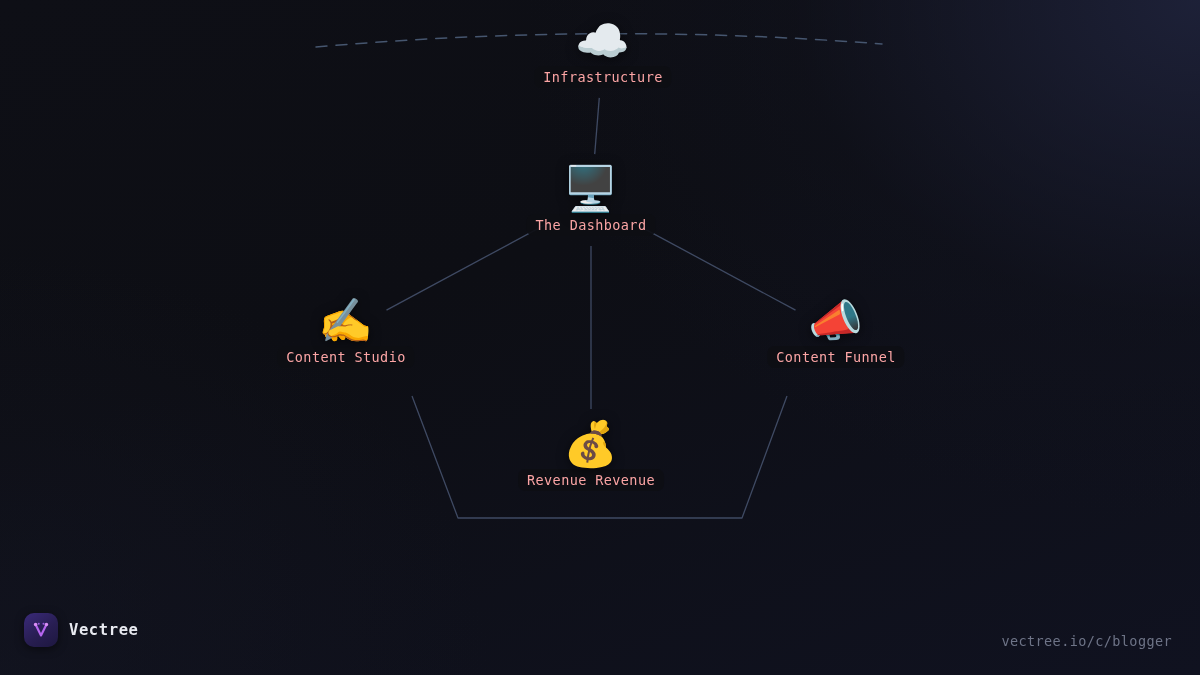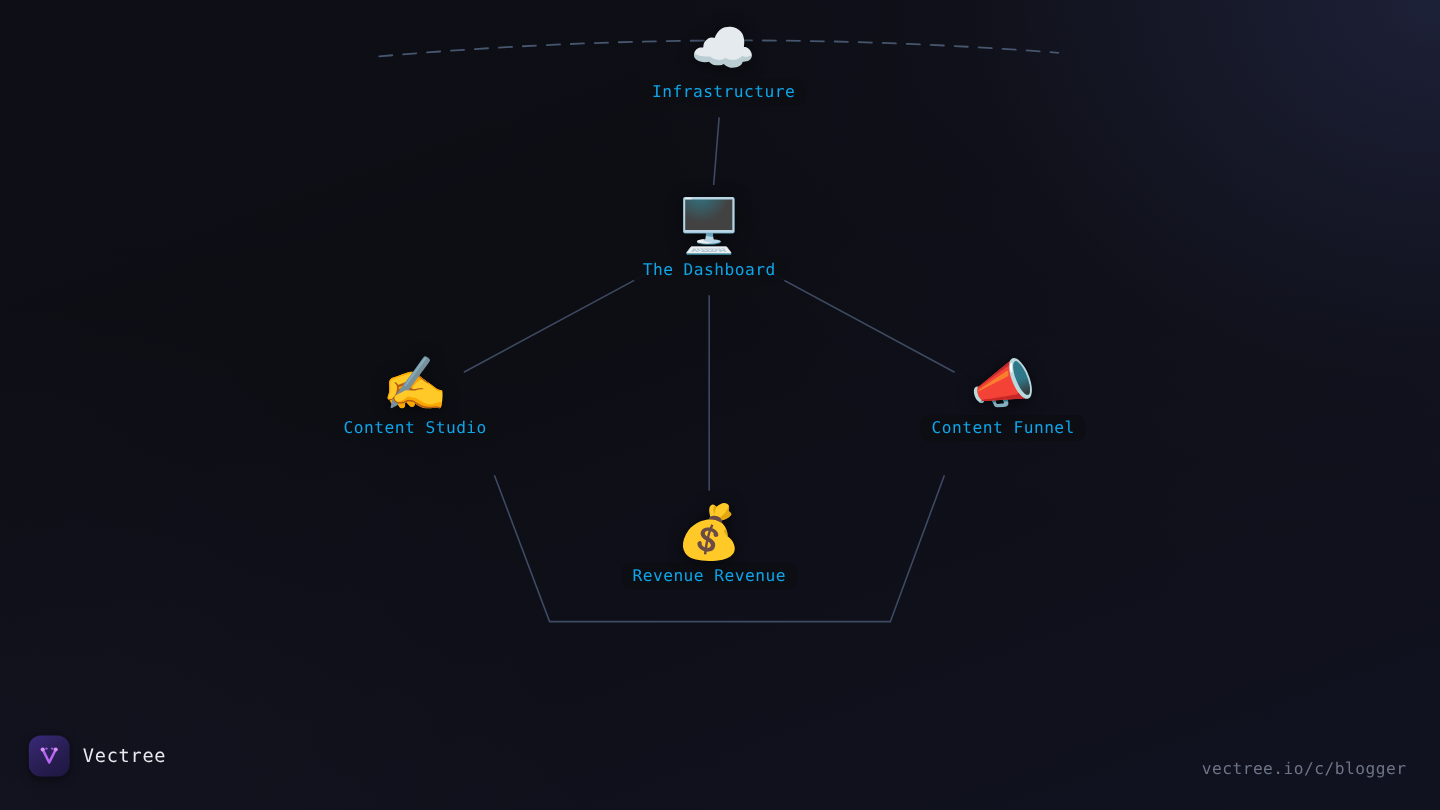--- a/index.html
+++ b/index.html
@@ -44,21 +44,21 @@
     height:50px;
     display:flex;
     align-items:center;
     justify-content:center;
     filter:drop-shadow(0 2px 6px rgba(0,0,0,0.55));
   }
   .node-label {
     margin-top:0;
     font-size:13.5px;
     letter-spacing:0.4px;
-    color:#0ea5e9;
+    color:#fca5a5;
     white-space:nowrap;
     background:rgba(13,14,20,0.92);
     border-radius:7px;
     padding:3px 9px;
   }
 
   
   #footer-left {
     position:absolute;
     left:24px;
@@ -75,21 +75,21 @@
     border-radius:10px;
     background:linear-gradient(145deg, #3a2a7a 0%, #281e52 55%, #1d1740 100%);
     display:flex;
     align-items:center;
     justify-content:center;
     box-shadow:0 2px 8px rgba(0,0,0,0.5);
     flex:none;
   }
   #brand-name {
     font-size:15.5px;
-    font-weight:normal;
+    font-weight:bold;
     color:#e8eaf0;
     letter-spacing:0.6px;
     text-align:center;
   }
   #page-title {
     font-size:40px;
     font-weight:bold;
     color:#ffffff;
     letter-spacing:1.2px;
     line-height:1.05;

